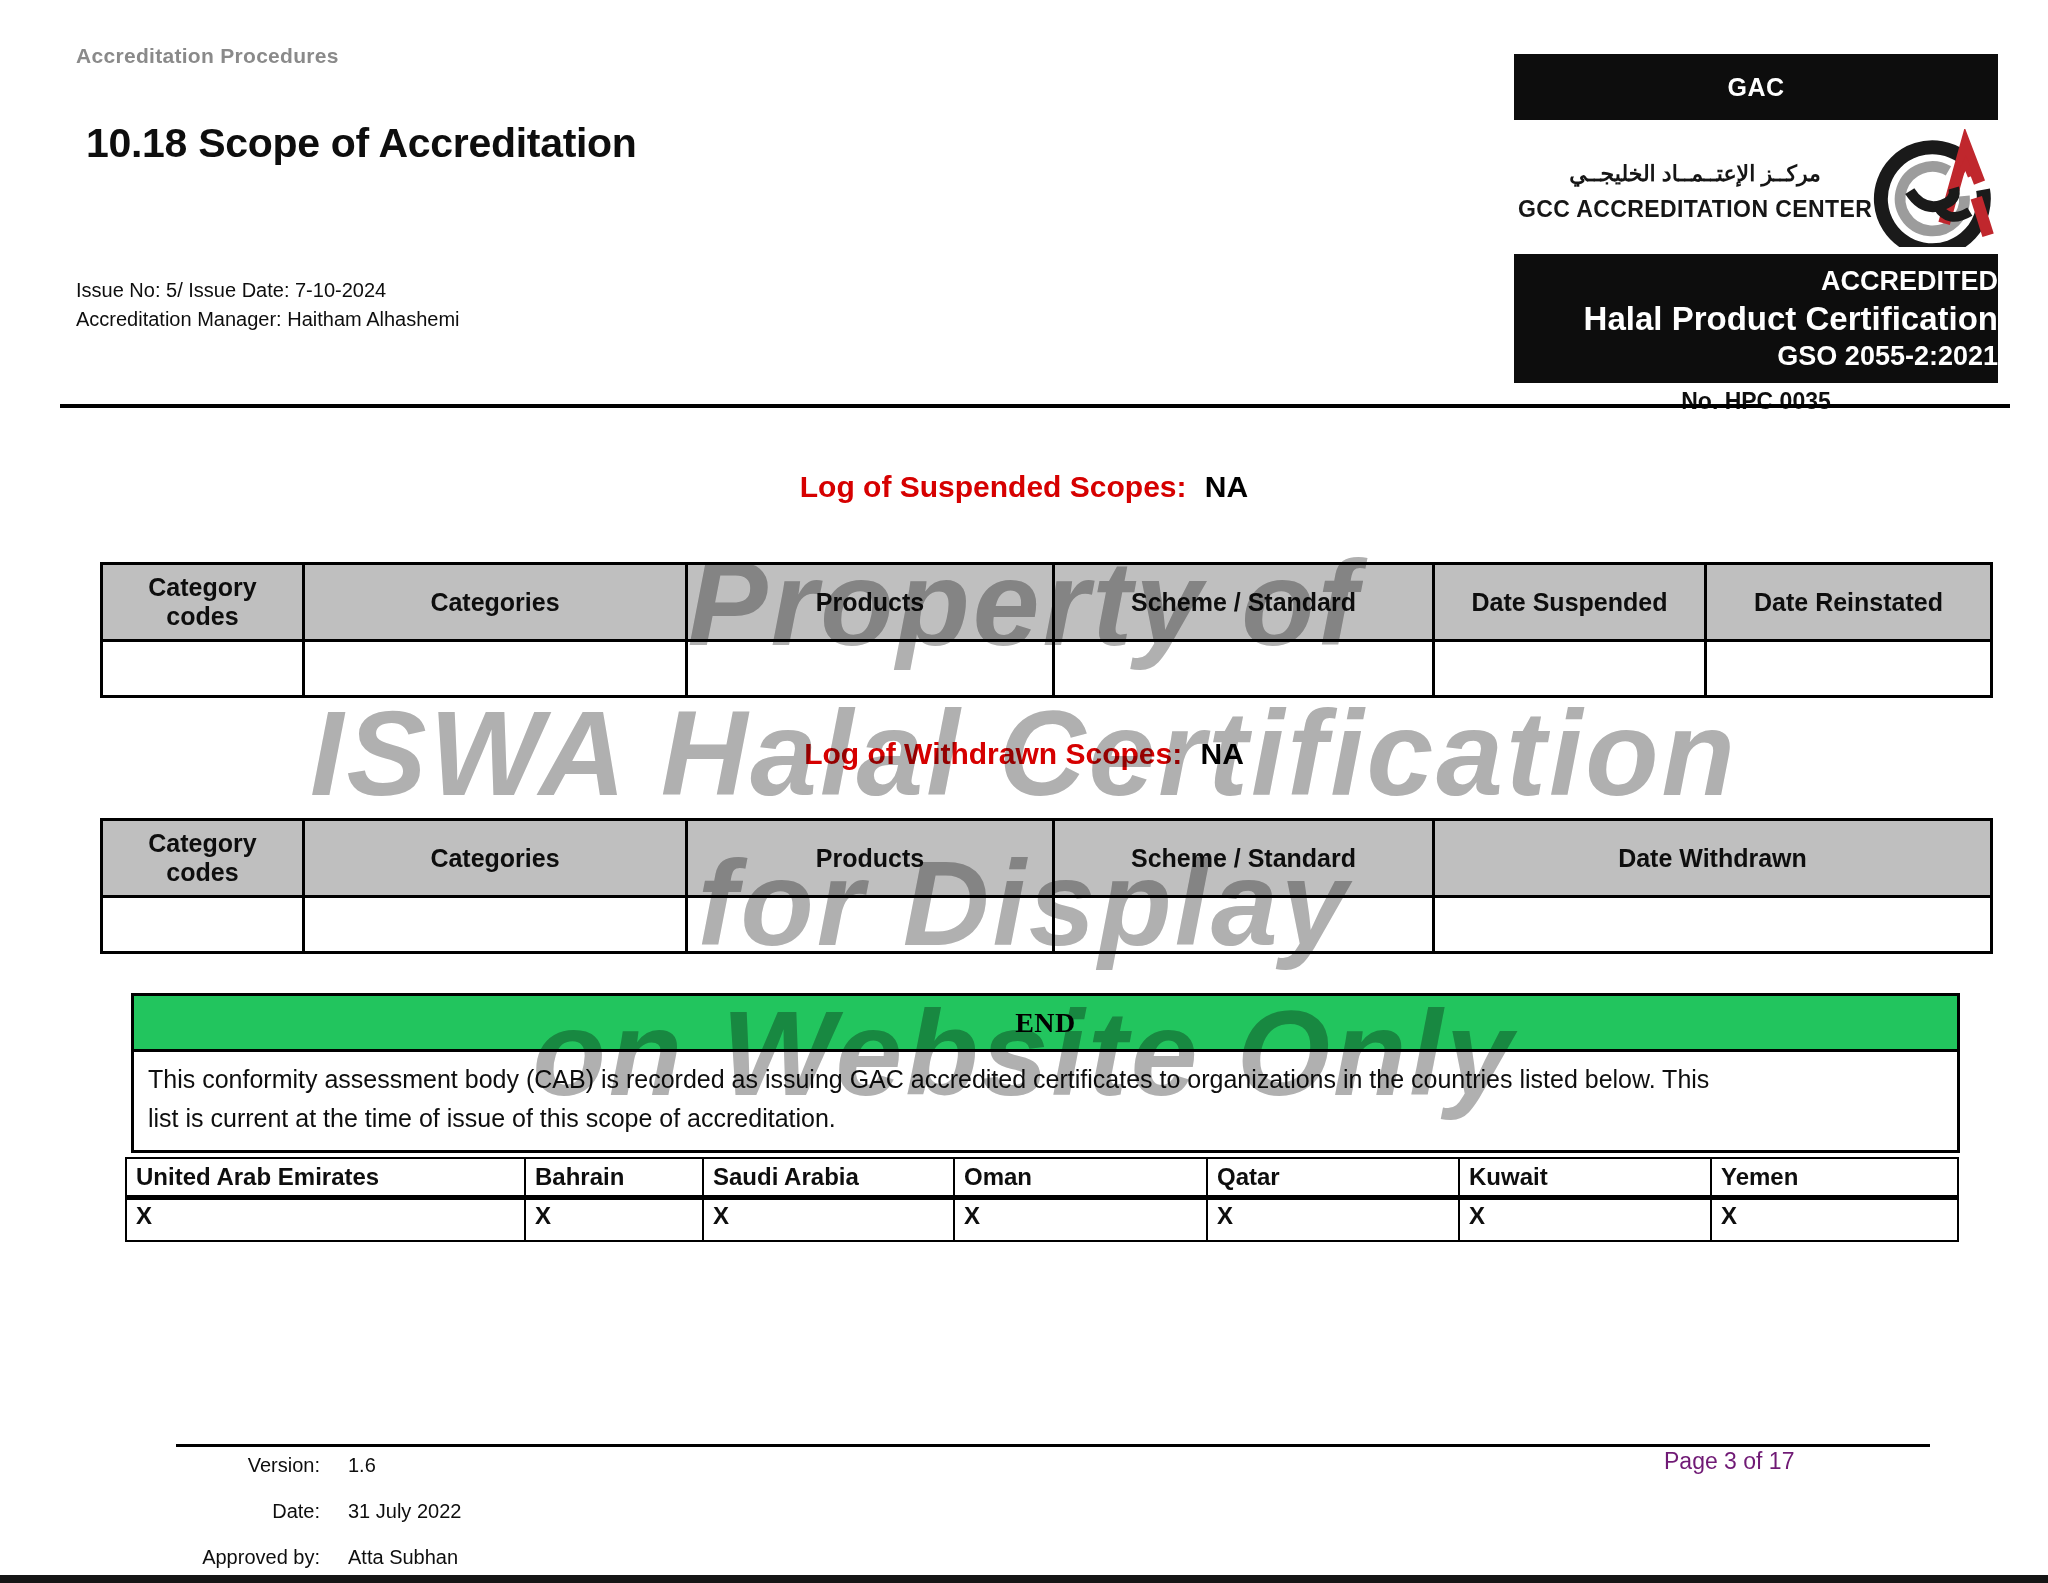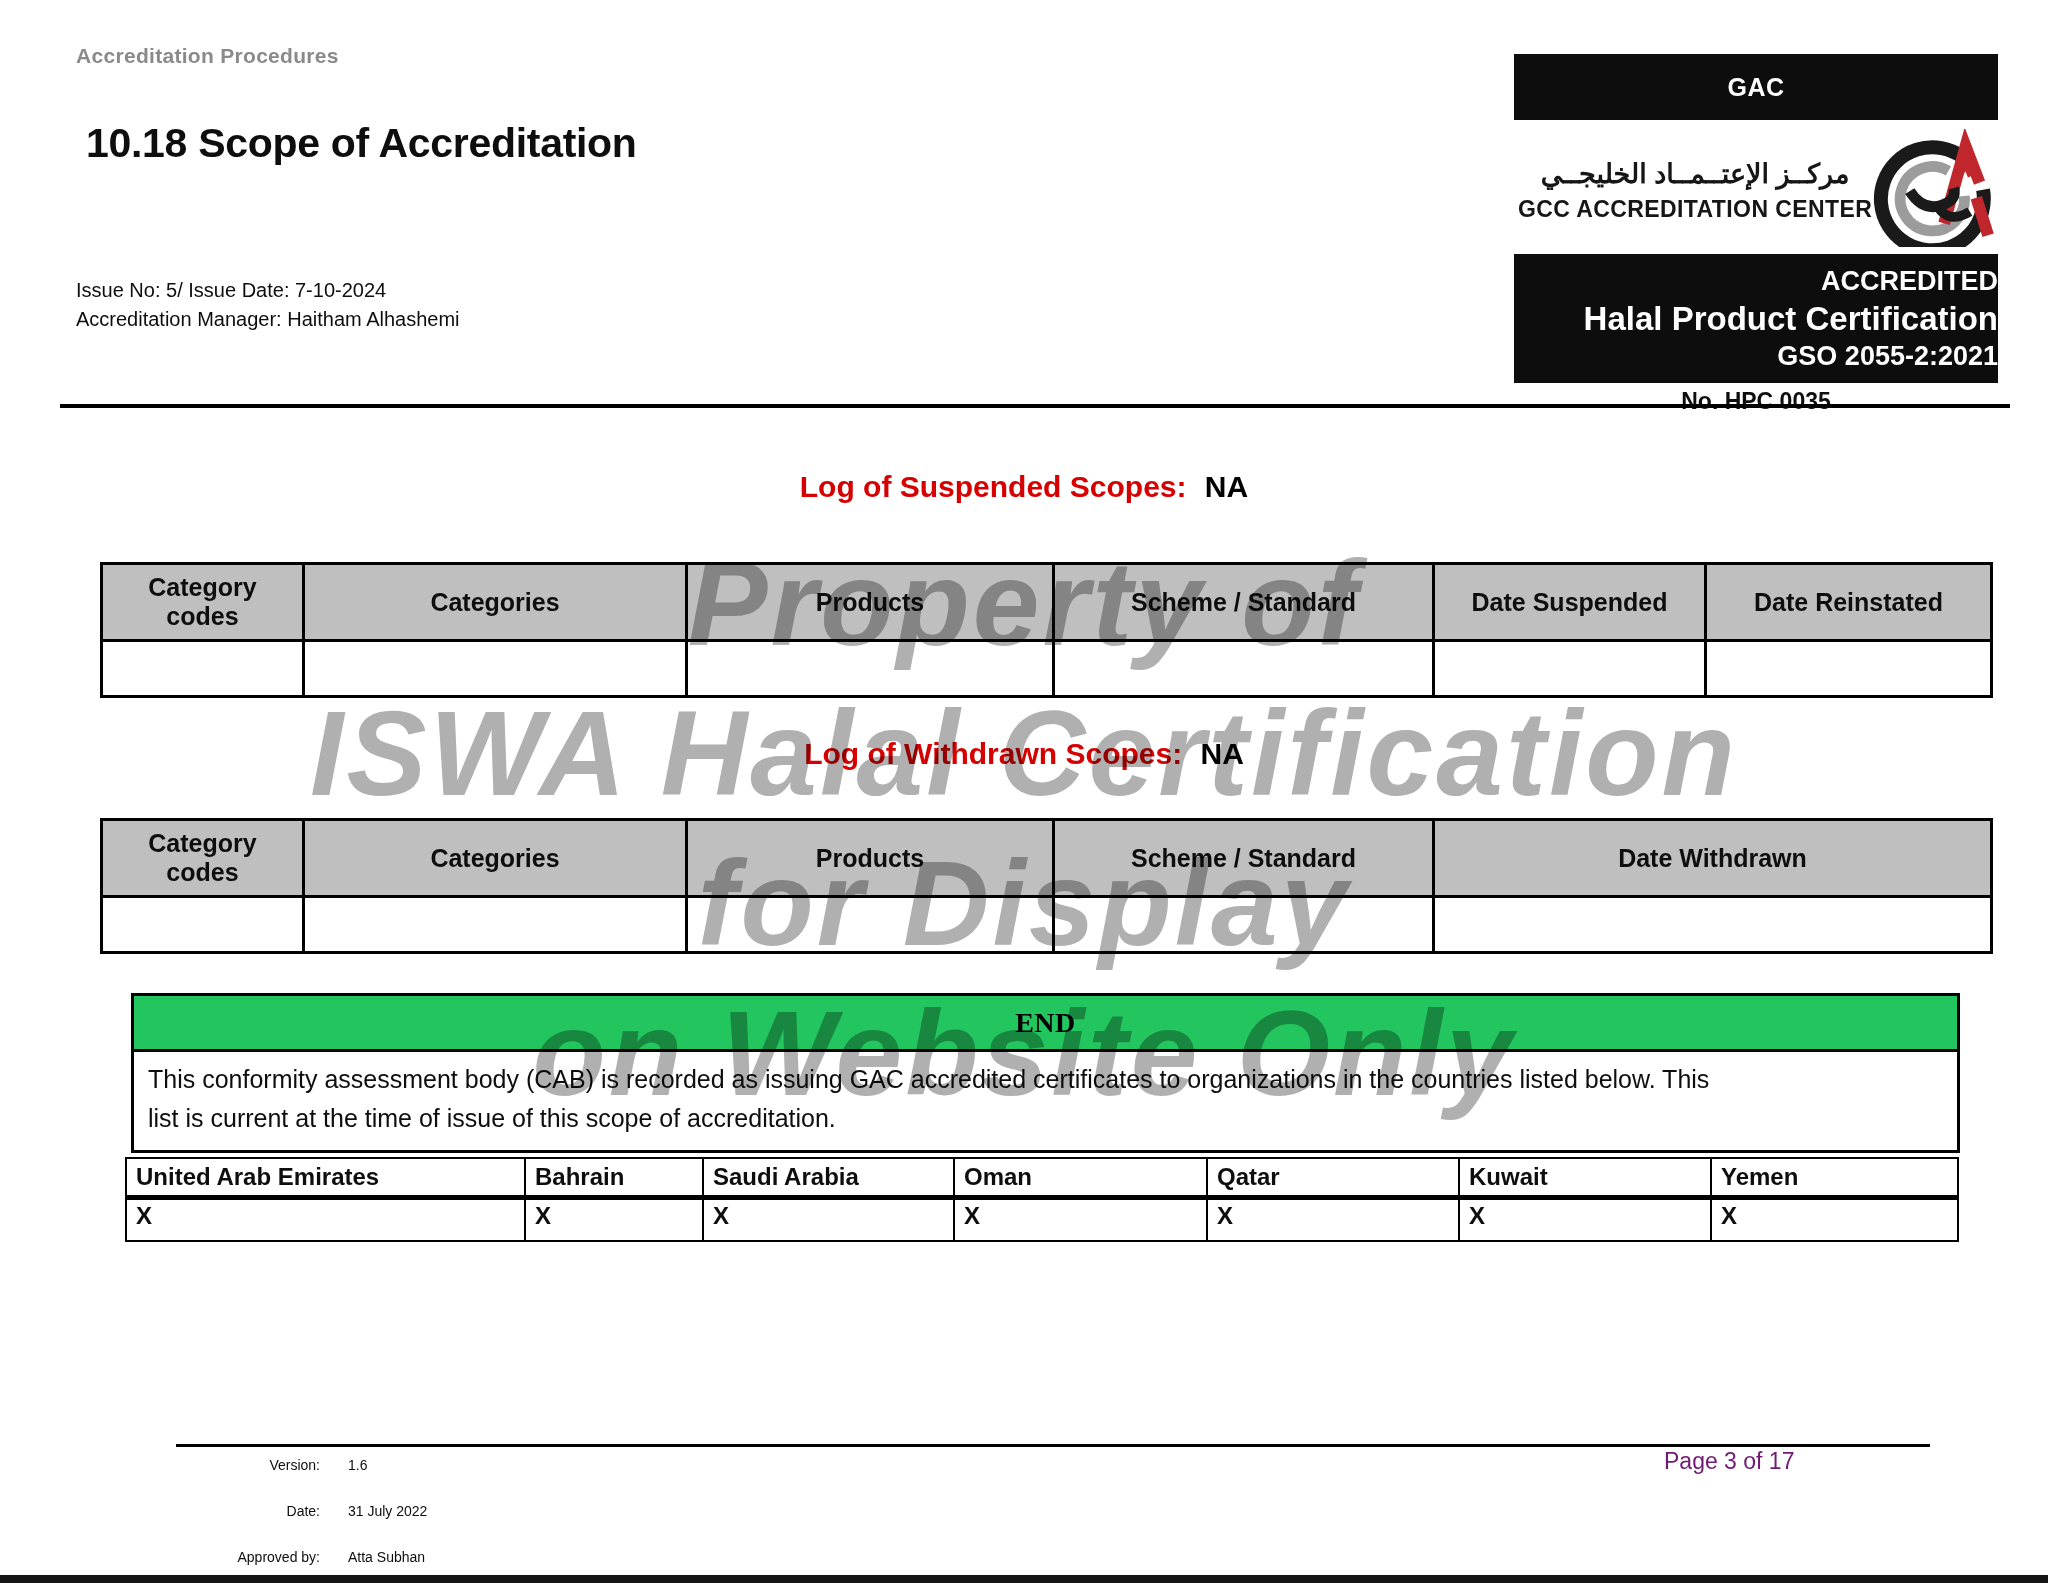--- a/index.html
+++ b/index.html
@@ -10,21 +10,21 @@
   
   .eyebrow{position:absolute;left:76px;top:44px;font-size:21px;font-weight:bold;color:#8a8a8a;letter-spacing:.3px;}
   .doc-title{position:absolute;left:74px;top:108px;margin:12px;font-size:41px;font-weight:bold;color:#0e0e0e;letter-spacing:-.3px;}
   .issue-block{position:absolute;left:76px;top:276px;font-size:20px;line-height:29px;color:#0e0e0e;}
   
   .logo-block{position:absolute;left:1514px;top:54px;width:484px;}
   .gac-bar{height:66px;background:#0d0d0d;color:#fff;display:flex;align-items:center;justify-content:center;
            font-weight:bold;font-size:25px;letter-spacing:.5px;}
   .logo-row{height:124px;display:flex;align-items:center;justify-content:space-between;padding:6px 0 4px 4px;}
   .logo-names{flex:1;text-align:center;}
-  .arabic{font-size:27px;font-weight:bold;direction:rtl;line-height:40px;color:#161616;}
+  .arabic{font-size:22px;font-weight:bold;direction:rtl;line-height:40px;color:#161616;}
   .center-name{font-size:23px;font-weight:bold;letter-spacing:.4px;color:#161616;margin-top:2px;white-space:nowrap;}
   .logo-mark{width:126px;height:118px;flex:0 0 auto;}
   .accredited-block{background:#0d0d0d;color:#fff;text-align:right;padding:9px 0 10px;}
   .accredited-line1{font-size:27px;font-weight:bold;line-height:36px;}
   .accredited-line2{font-size:33px;font-weight:bold;line-height:40px;white-space:nowrap;}
   .accredited-line3{font-size:27px;font-weight:bold;line-height:34px;}
   .cert-no{text-align:center;font-size:23px;font-weight:bold;padding-top:5px;color:#0e0e0e;}
   .top-rule{position:absolute;left:60px;top:404px;width:1950px;height:4px;background:#000;}
   
   .scope-heading{position:absolute;left:0;width:2048px;text-align:center;font-size:30px;font-weight:bold;}
@@ -46,21 +46,21 @@
   .end-text{background:#fff;padding:8px 14px 12px;font-size:25px;line-height:39px;color:#0e0e0e;}
   
   table.countries{position:absolute;left:125px;top:1157px;width:1832px;border-collapse:collapse;table-layout:fixed;}
   table.countries th{border:2px solid #000;border-bottom:5px solid #000;font-size:24px;font-weight:bold;
                      text-align:left;padding:3px 9px;height:30px;color:#0e0e0e;}
   table.countries td{border:2px solid #000;font-size:24px;font-weight:bold;text-align:left;
                      padding:2px 9px;height:36px;vertical-align:top;color:#0e0e0e;}
   
   .footer-rule{position:absolute;left:176px;top:1444px;width:1754px;height:3px;background:#000;}
   .footer-rows{position:absolute;left:140px;top:1452px;display:grid;grid-template-columns:180px auto;
-               column-gap:28px;row-gap:20px;font-size:14px;line-height:26px;color:#0e0e0e;}
+               column-gap:28px;row-gap:20px;font-size:20px;line-height:26px;color:#0e0e0e;}
   .f-label{text-align:right;}
   .page-num{position:absolute;left:1664px;top:1448px;font-size:23px;color:#701a75;}
   
   .watermark{position:absolute;left:0;top:528px;width:2048px;text-align:center;font-style:italic;font-weight:bold;
              font-size:120px;line-height:150px;color:#b0b0b0;letter-spacing:3px;mix-blend-mode:multiply;
              pointer-events:none;z-index:10;white-space:nowrap;}
   .bottom-bar{position:absolute;left:0;top:1575px;width:2048px;height:8px;background:#151515;}
 </style>
 </head>
 <body>

